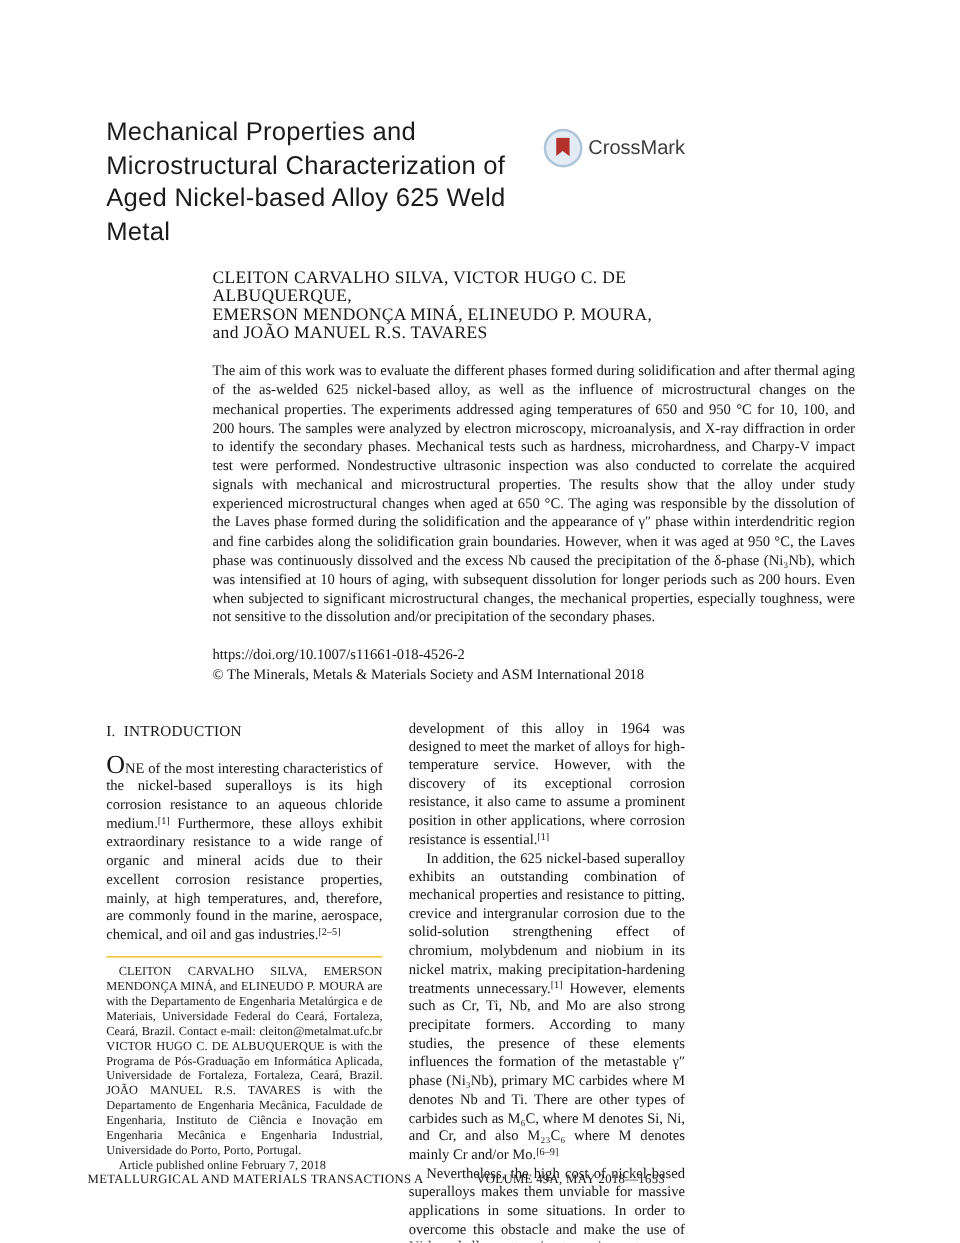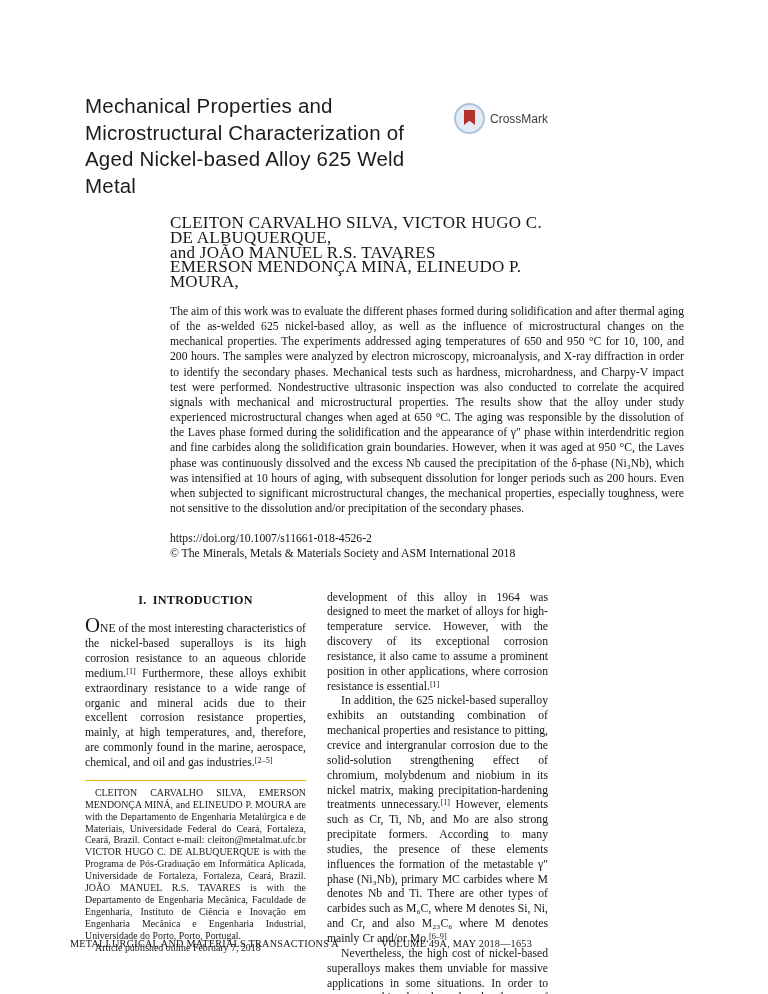--- a/index.html
+++ b/index.html
@@ -21,40 +21,40 @@
   }
   .crossmark { display:flex; align-items:center; gap:5px; margin-top:10px; cursor:pointer; }
   .cm-circle {
     width:31px; height:31px; border-radius:50%;
     background:#e3ebf4; border:2px solid #aec4da; position:relative; flex:0 0 auto;
   }
   .cm-shield {
     position:absolute; left:8px; top:5px; width:11px; height:15px; background:#b3322c;
     clip-path:polygon(0 0,100% 0,100% 100%,50% 72%,0 100%);
   }
-  .cm-label { font-family:"Liberation Sans",sans-serif; font-size:12px; color:#3c3c3c; }
+  .cm-label { font-family:"Liberation Sans",sans-serif; font-size:16px; color:#3c3c3c; }
 
   
-  .authors { margin:17px 0 0 85px; font-size:17px; line-height:14.8px; letter-spacing:0.25px; color:#161616; }
+  .authors { margin:17px 0 0 85px; font-size:14px; line-height:14.8px; letter-spacing:0.25px; color:#161616; }
 
   
   .abstract {
     margin:14px 0 0 85px; width:514px;
     font-size:11.7px; line-height:15.15px; text-align:justify; color:#161616;
   }
 
   
   .doi-block { margin:15px 0 0 85px; font-size:11.7px; line-height:15.2px; }
   .doi-link { color:#141414; text-decoration:none; cursor:pointer;font-family:Liberation Serif, serif; }
 
   
   .columns { display:flex; gap:21px; margin-top:29px; }
   .col { width:289px; font-size:11.7px; line-height:14.85px; text-align:justify; color:#161616; }
   .section-heading {
-    text-align:center; font-weight:700; font-size:12.2px;
+    font-weight:400; font-size:12.2px;
     margin:2px 0 11px 0; letter-spacing:0.2px;
   }
   .col p { margin:0; }
   .col p.indent { text-indent:14px; }
   .p-first::first-letter { font-size:1.78em; line-height:0.72; }
   sup { font-size:0.7em; line-height:0; position:relative; top:-0.38em; vertical-align:baseline; }
 
   
   .footnote {
     margin-top:9px; border-top:1px solid #eab308; padding-top:6px;
@@ -79,22 +79,22 @@
     <div class="crossmark">
       <span class="cm-circle">
         <span class="cm-shield"></span>
       </span>
       <span class="cm-label">CrossMark</span>
     </div>
   </div>
 
   <div class="authors">
     <div>CLEITON CARVALHO SILVA, VICTOR HUGO C. DE ALBUQUERQUE,</div>
+    <div>EMERSON MENDONÇA MINÁ, ELINEUDO P. MOURA,</div>
     <div>and JOÃO MANUEL R.S. TAVARES</div>
-    <div>EMERSON MENDONÇA MINÁ, ELINEUDO P. MOURA,</div>
   </div>
 
   <p class="abstract">The aim of this work was to evaluate the different phases formed during solidification and after thermal aging of the as-welded 625 nickel-based alloy, as well as the influence of microstructural changes on the mechanical properties. The experiments addressed aging temperatures of 650 and 950 °C for 10, 100, and 200 hours. The samples were analyzed by electron microscopy, microanalysis, and X-ray diffraction in order to identify the secondary phases. Mechanical tests such as hardness, microhardness, and Charpy-V impact test were performed. Nondestructive ultrasonic inspection was also conducted to correlate the acquired signals with mechanical and microstructural properties. The results show that the alloy under study experienced microstructural changes when aged at 650 °C. The aging was responsible by the dissolution of the Laves phase formed during the solidification and the appearance of γ″ phase within interdendritic region and fine carbides along the solidification grain boundaries. However, when it was aged at 950 °C, the Laves phase was continuously dissolved and the excess Nb caused the precipitation of the δ-phase (Ni₃Nb), which was intensified at 10 hours of aging, with subsequent dissolution for longer periods such as 200 hours. Even when subjected to significant microstructural changes, the mechanical properties, especially toughness, were not sensitive to the dissolution and/or precipitation of the secondary phases.</p>
 
   <div class="doi-block">
     <div class="doi-link">https://doi.org/10.1007/s11661-018-4526-2</div>
     <div>© The Minerals, Metals &amp; Materials Society and ASM International 2018</div>
   </div>
 
   <div class="columns">

